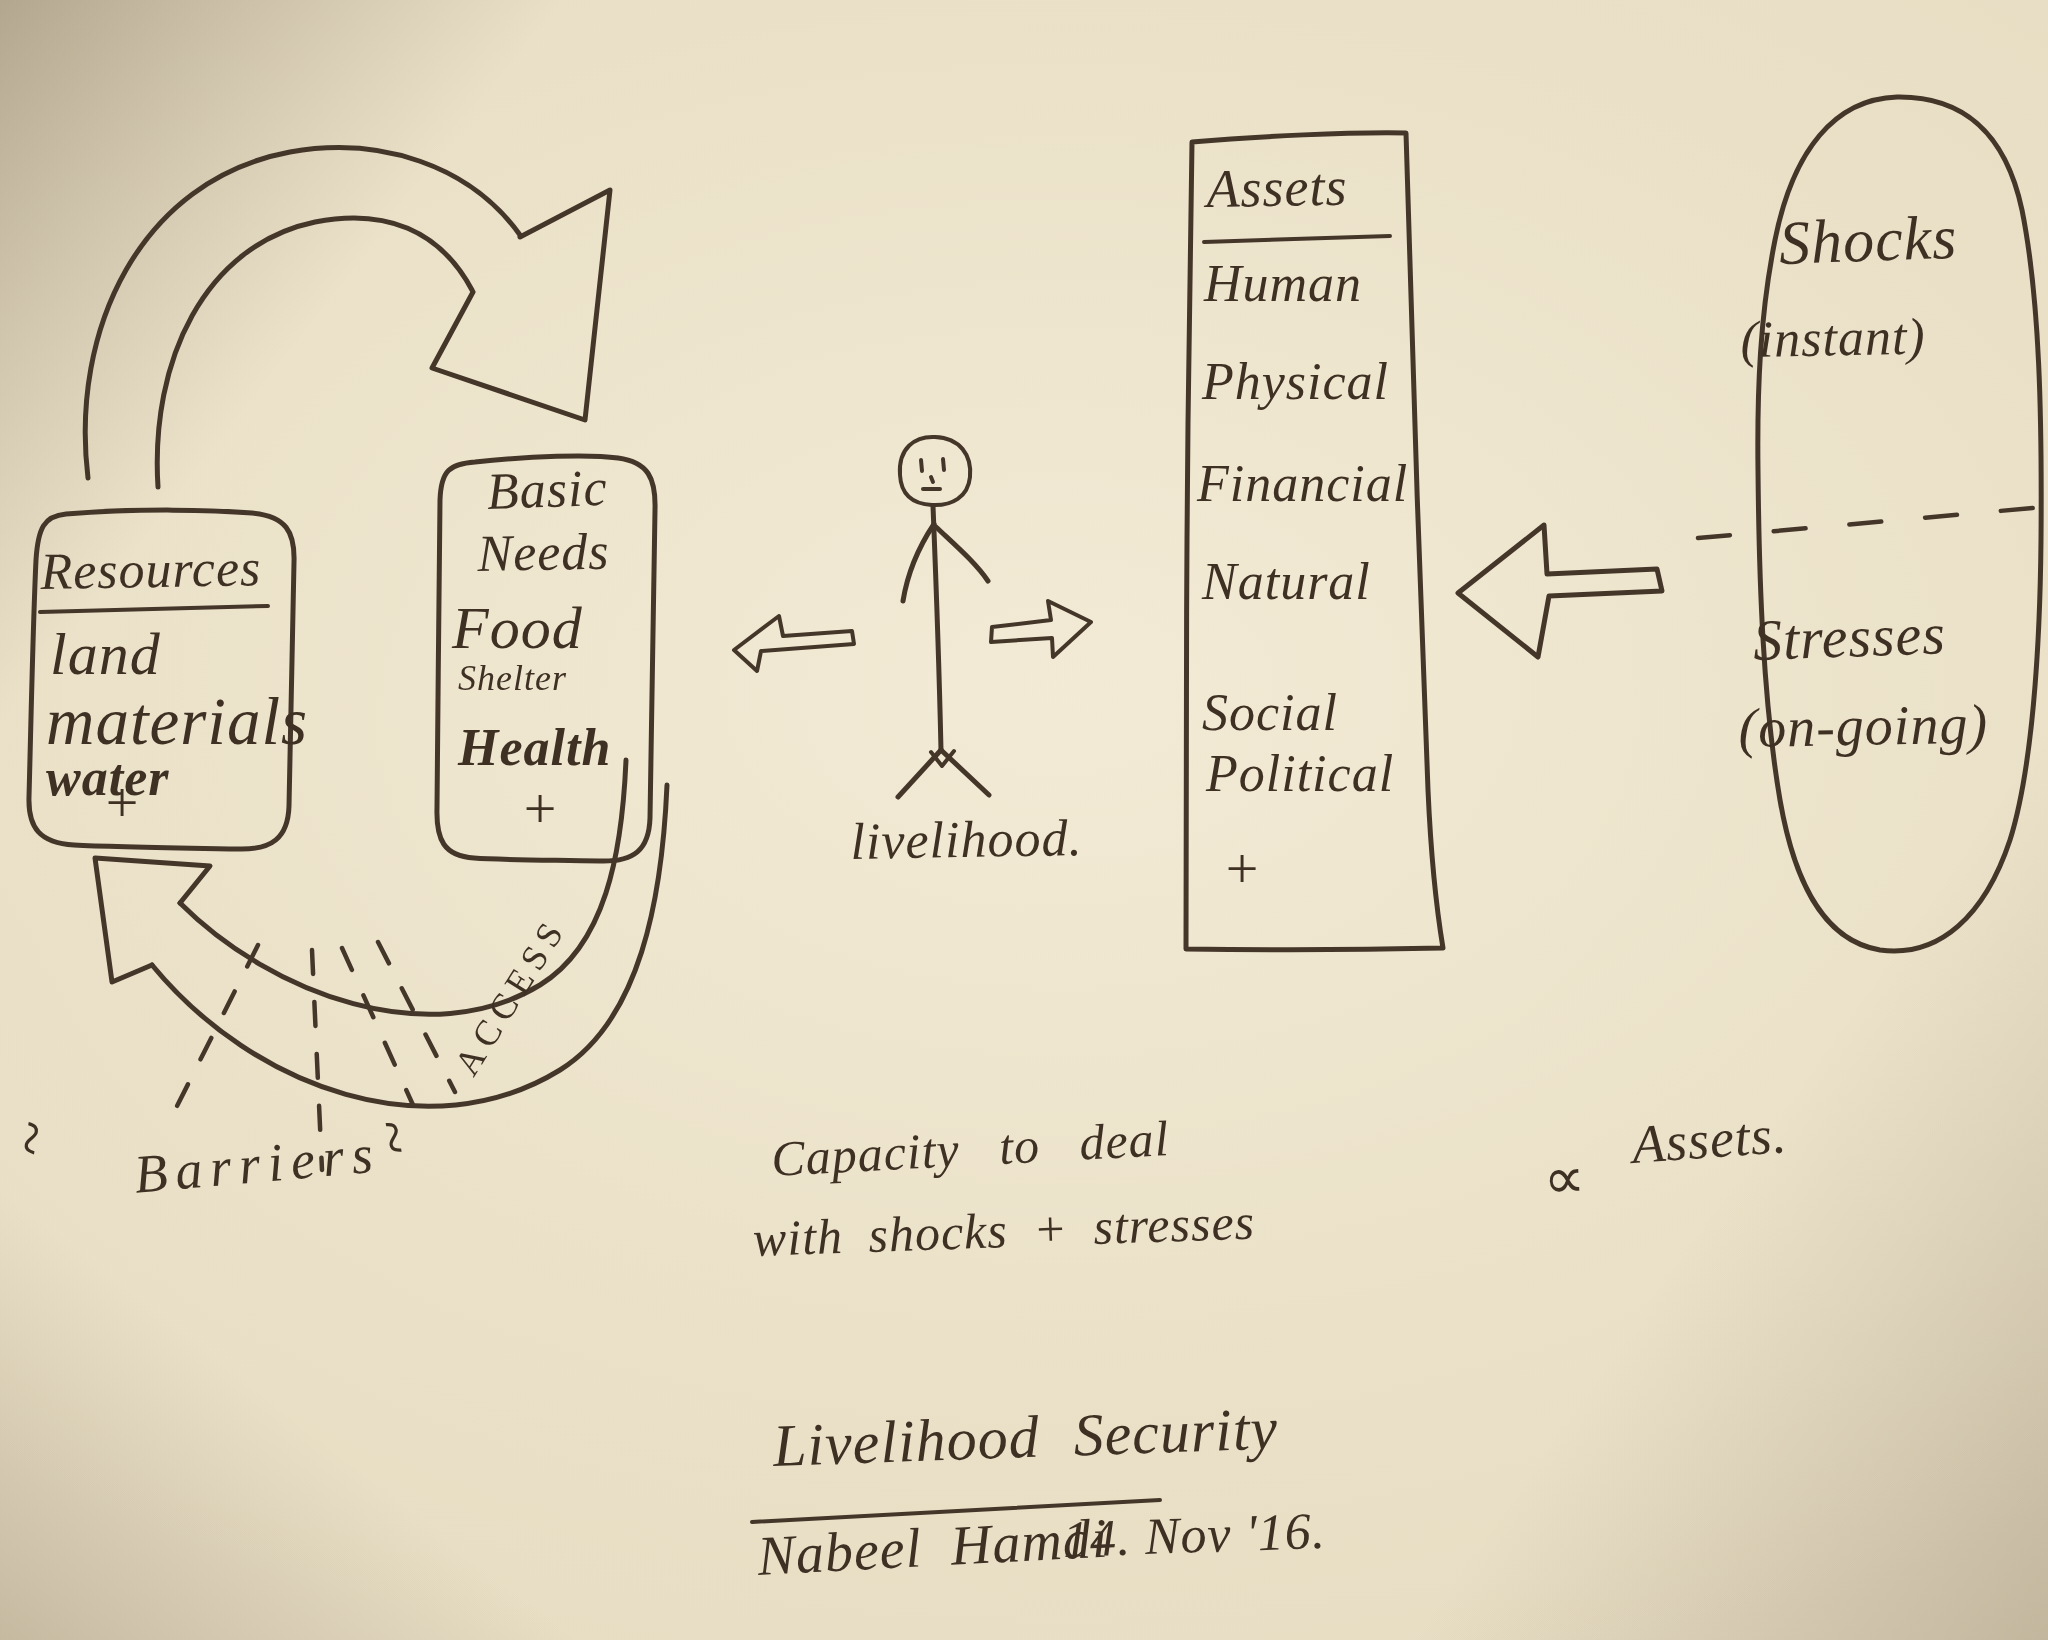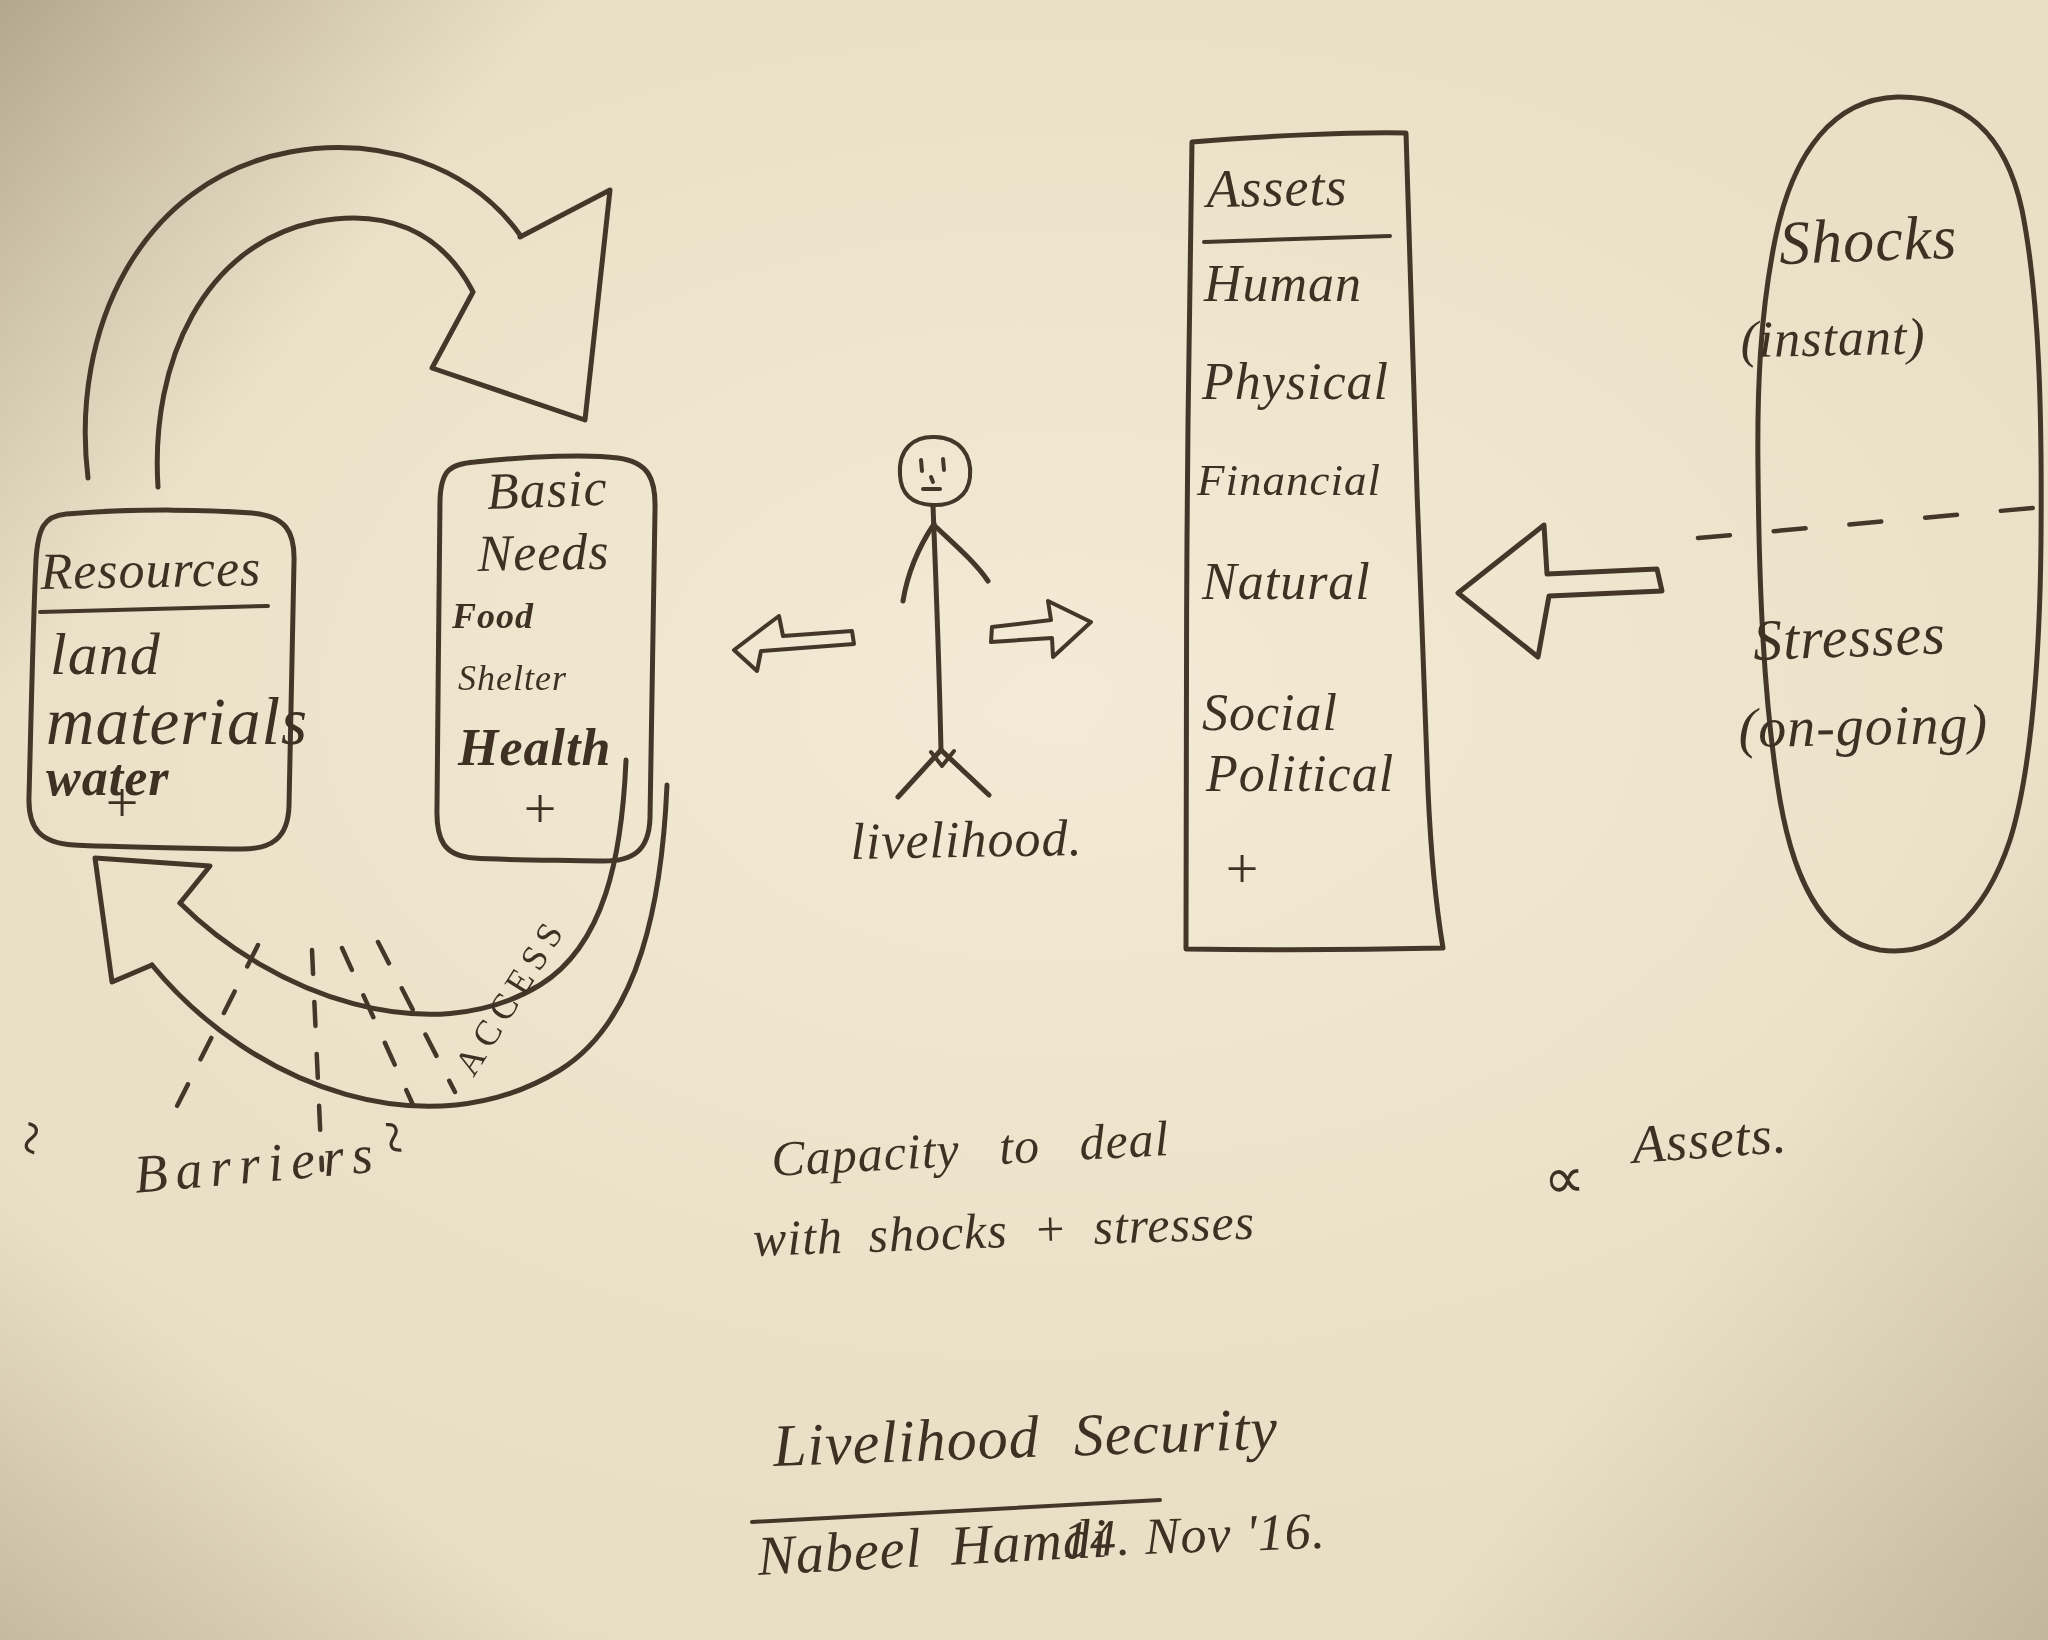--- a/index.html
+++ b/index.html
@@ -96,37 +96,37 @@
   </svg>
 
   <div class="hw" style="left:40px;top:546px;font-size:52px;transform:rotate(-1deg);">Resources</div>
   <div class="hw" style="left:50px;top:624px;font-size:60px;">land</div>
   <div class="hw" style="left:46px;top:688px;font-size:67px;text-align:center;">materials</div>
   <div class="hw" style="left:46px;top:752px;font-size:52px;font-weight:bold;">water</div>
   <div class="hw" style="left:102px;top:774px;font-size:58px;">+</div>
 
   <div class="hw" style="left:486px;top:466px;font-size:52px;transform:rotate(-2deg);">Basic</div>
   <div class="hw" style="left:477px;top:528px;font-size:52px;transform:rotate(-1deg);">Needs</div>
-  <div class="hw" style="left:452px;top:598px;font-size:36px;font-weight:bold;">Food</div>
+  <div class="hw" style="left:452px;top:598px;font-size:60px;">Food</div>
   <div class="hw" style="left:458px;top:660px;font-size:36px;">Shelter</div>
   <div class="hw" style="left:458px;top:722px;font-size:52px;font-weight:bold;">Health</div>
   <div class="hw" style="left:520px;top:780px;font-size:58px;">+</div>
 
   <div class="hw" style="left:448px;top:1062px;font-size:36px;letter-spacing:7px;font-style:normal;transform:rotate(-58deg);">ACCESS</div>
 
   <div class="hw" style="left:66px;top:1126px;font-size:64px;transform:rotate(100deg);">~</div>
   <div class="hw" style="left:132px;top:1148px;font-size:54px;letter-spacing:8px;transform:rotate(-5deg);">Barriers</div>
   <div class="hw" style="left:422px;top:1114px;font-size:64px;transform:rotate(80deg);">~</div>
 
   <div class="hw" style="left:850px;top:816px;font-size:52px;transform:rotate(-1deg);">livelihood.</div>
 
   <div class="hw" style="left:1206px;top:162px;font-size:54px;transform:rotate(-1deg);">Assets</div>
   <div class="hw" style="left:1204px;top:258px;font-size:52px;">Human</div>
   <div class="hw" style="left:1202px;top:356px;font-size:52px;">Physical</div>
-  <div class="hw" style="left:1197px;top:458px;font-size:45px;">Financial</div>
+  <div class="hw" style="left:1197px;top:458px;font-size:52px;">Financial</div>
   <div class="hw" style="left:1202px;top:556px;font-size:52px;">Natural</div>
   <div class="hw" style="left:1202px;top:687px;font-size:52px;">Social</div>
   <div class="hw" style="left:1206px;top:748px;font-size:52px;">Political</div>
   <div class="hw" style="left:1222px;top:840px;font-size:58px;">+</div>
 
   <div class="hw" style="left:1778px;top:212px;font-size:62px;transform:rotate(-2deg);">Shocks</div>
   <div class="hw" style="left:1740px;top:314px;font-size:52px;transform:rotate(-1deg);">(instant)</div>
   <div class="hw" style="left:1752px;top:612px;font-size:58px;transform:rotate(-2deg);">Stresses</div>
   <div class="hw" style="left:1738px;top:700px;font-size:56px;transform:rotate(-1deg);">(on-going)</div>
 

